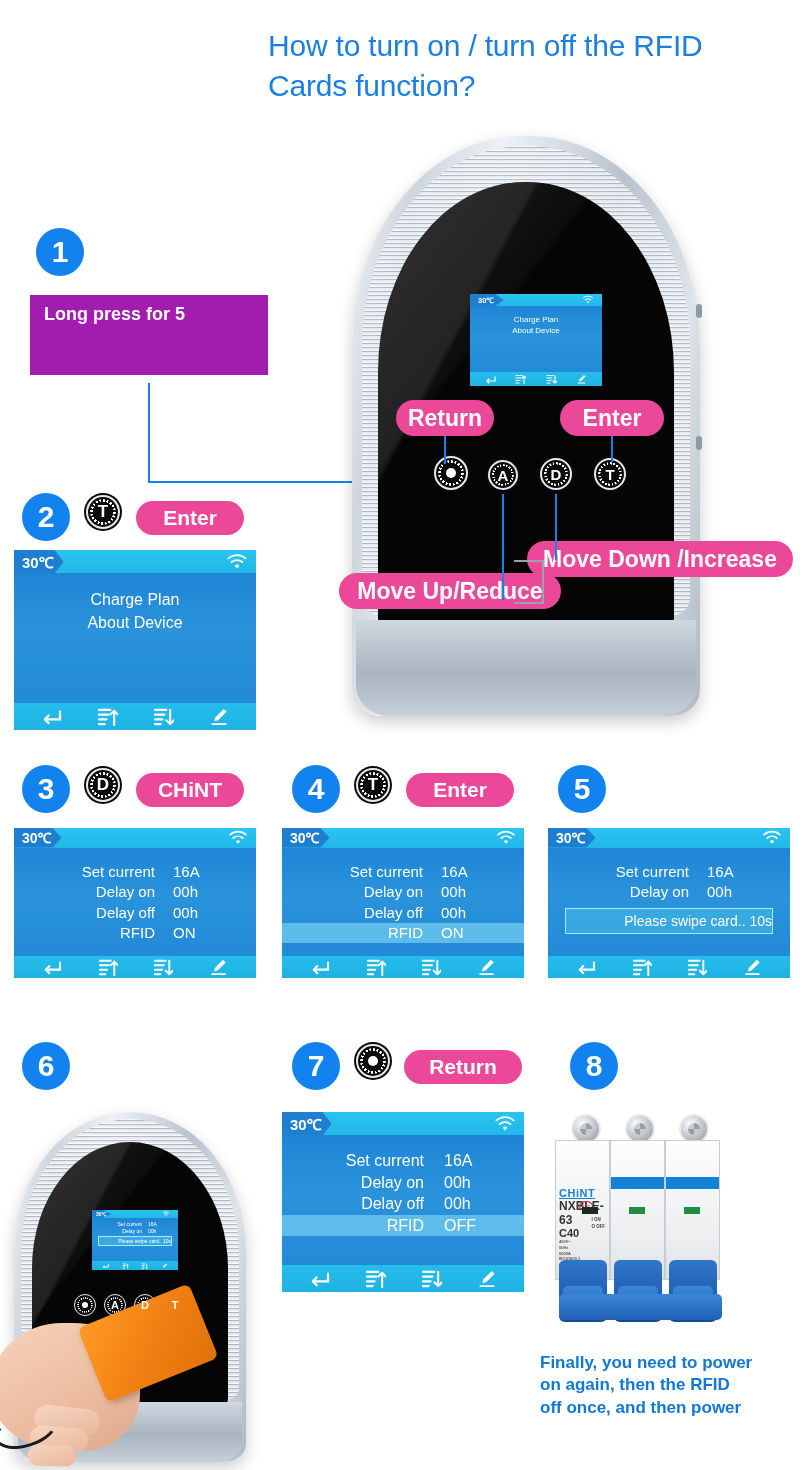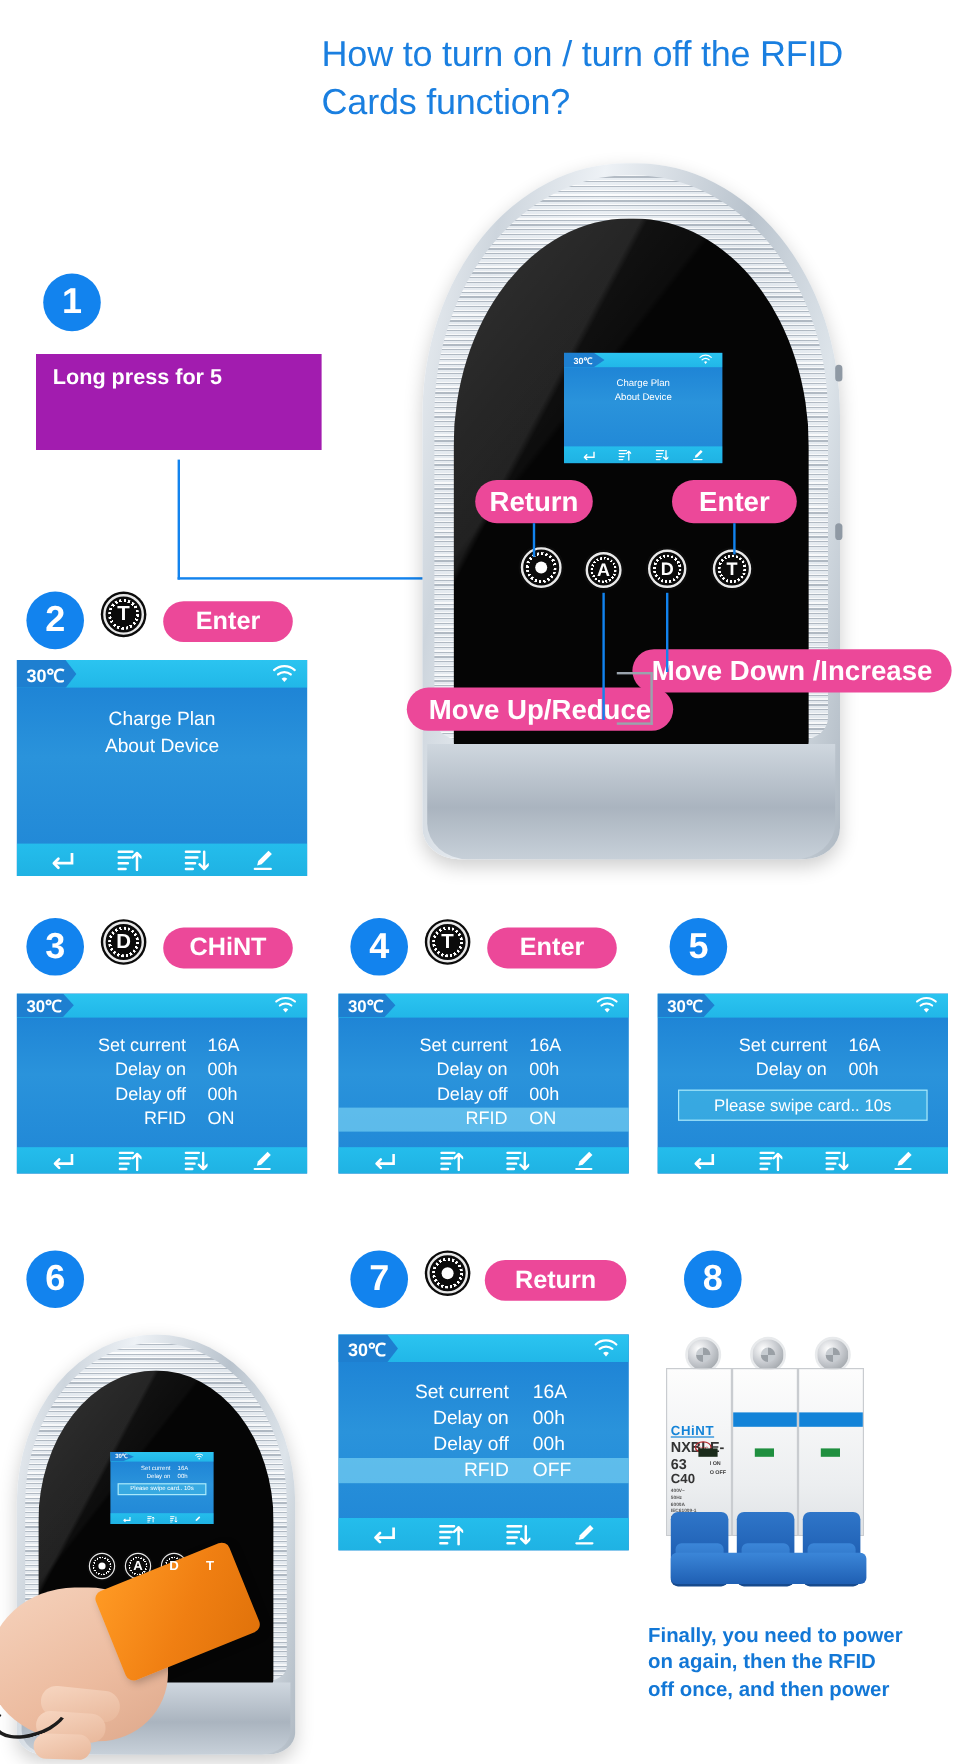--- a/index.html
+++ b/index.html
@@ -148,21 +148,21 @@
   .lcd-row {
     display: flex; justify-content: center;
     line-height: 1.35;
   }
   .lcd-row .k { text-align: right; }
   .lcd-row .v { text-align: left; }
   .lcd-row.sel { background: rgba(140,225,250,.55); }
   .lcd-dialog {
     border: 1px solid #a9e8fb;
     background: rgba(70,190,232,.55);
-    color: #fff; text-align: center;
+    color: #fff; text-align: right;
     margin: 0 7%;
   }
   .lcd-toolbar {
     flex: 0 0 auto; height: 15%;
     background: linear-gradient(#24bdec,#1fb2e3);
     display: flex; align-items: center; justify-content: space-around;
     padding: 0 4%;
   }
   .lcd-toolbar svg { display:block; }
 

